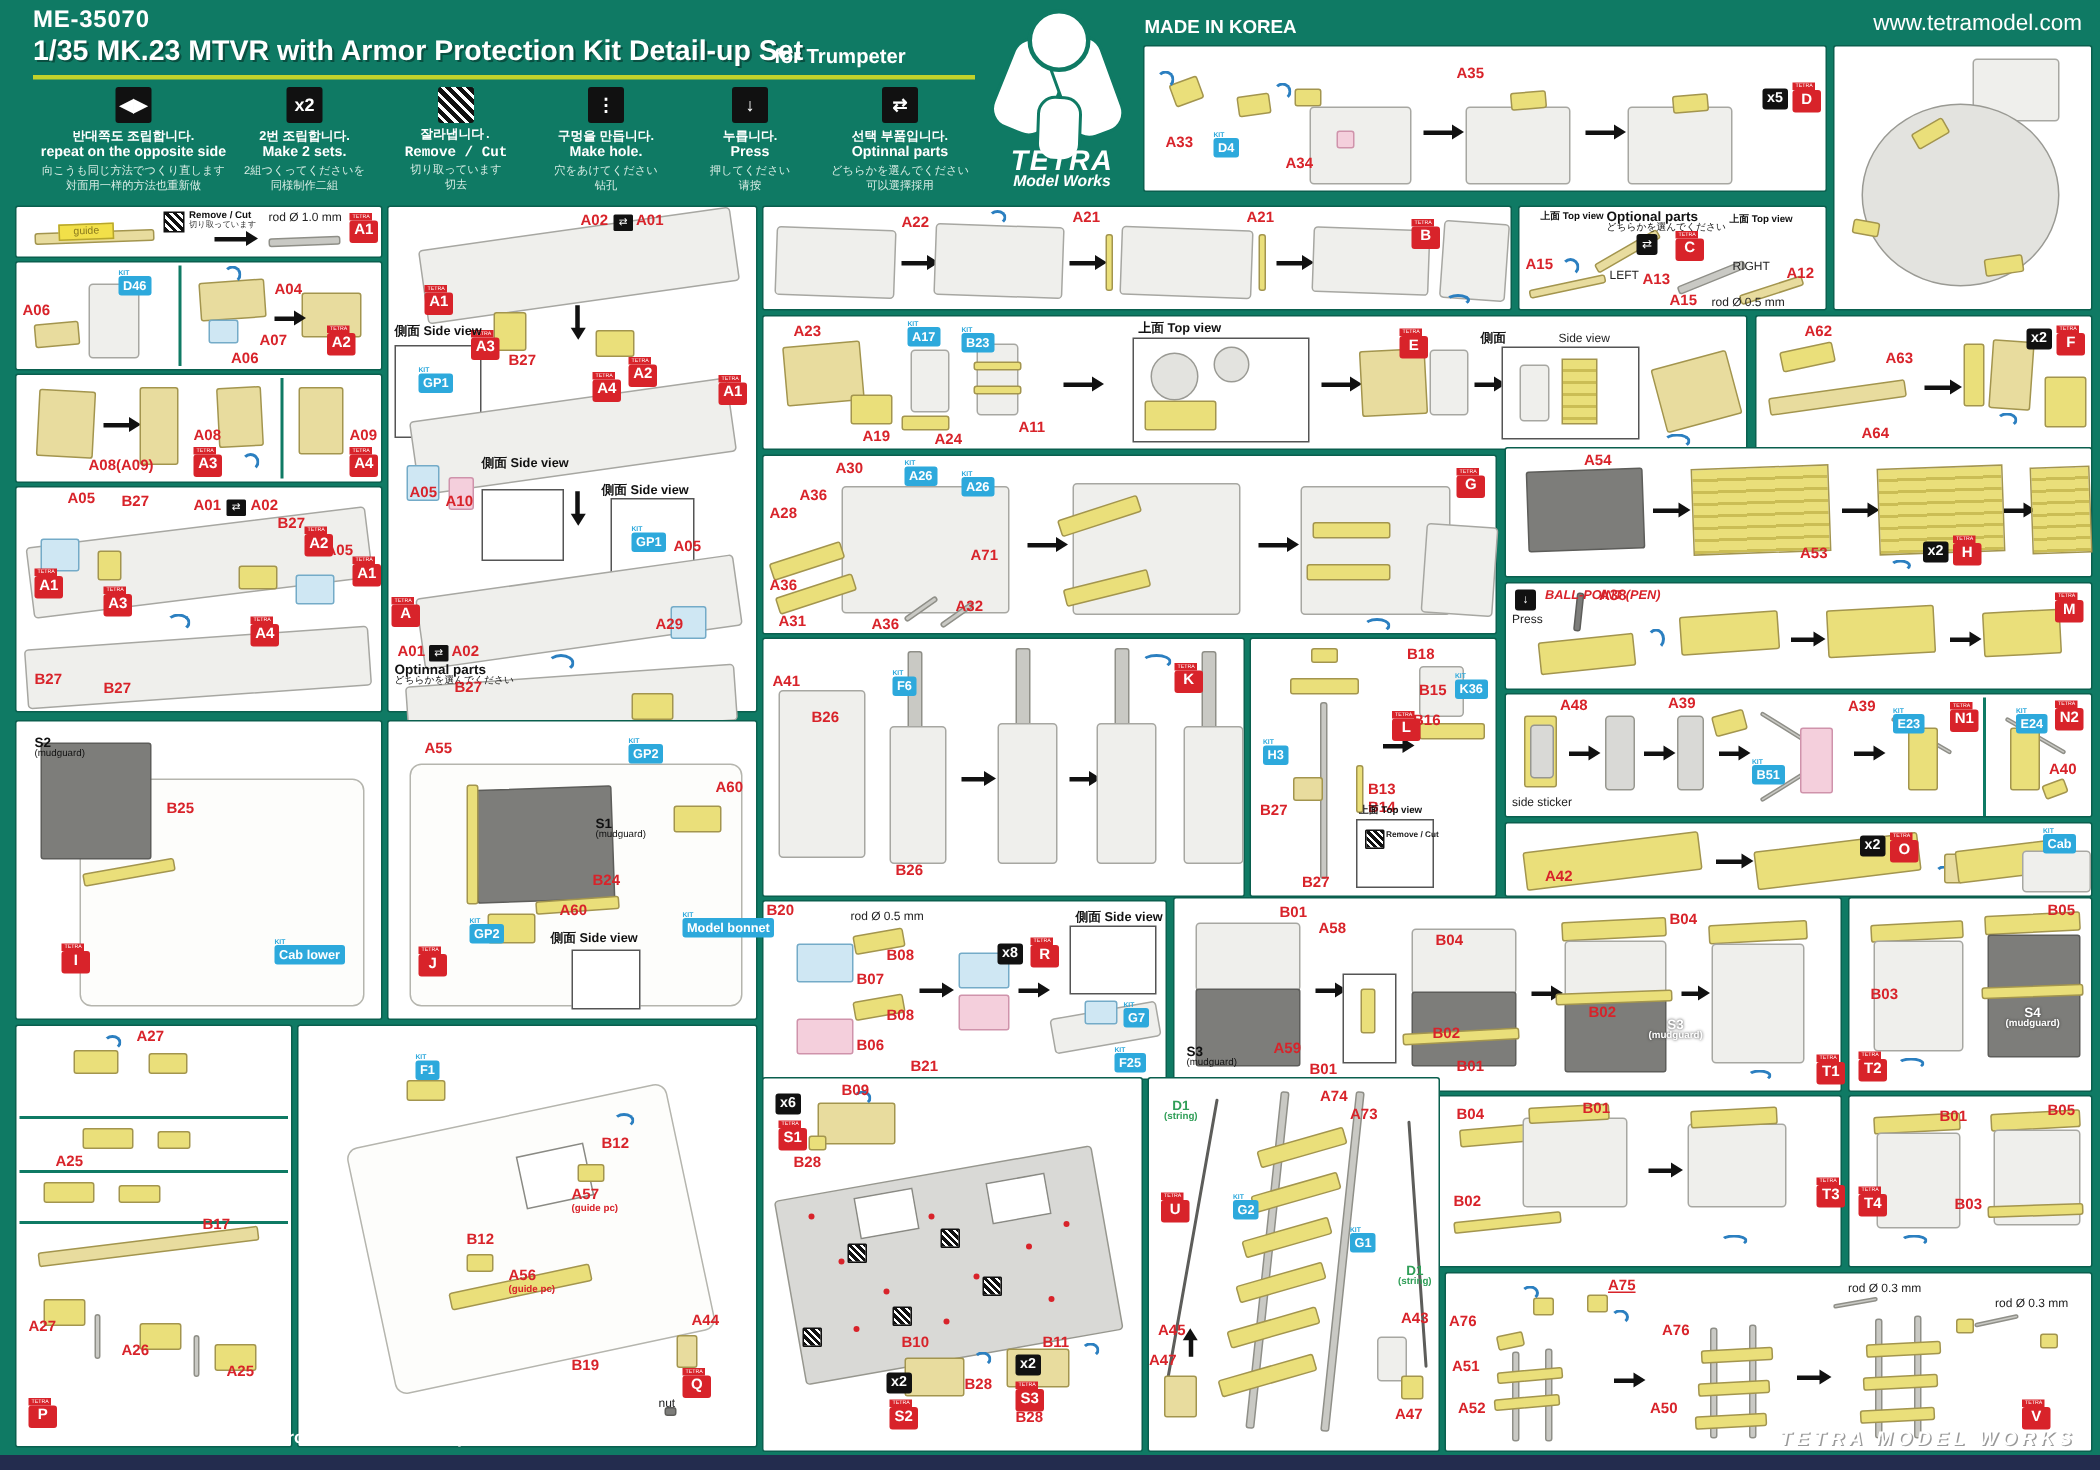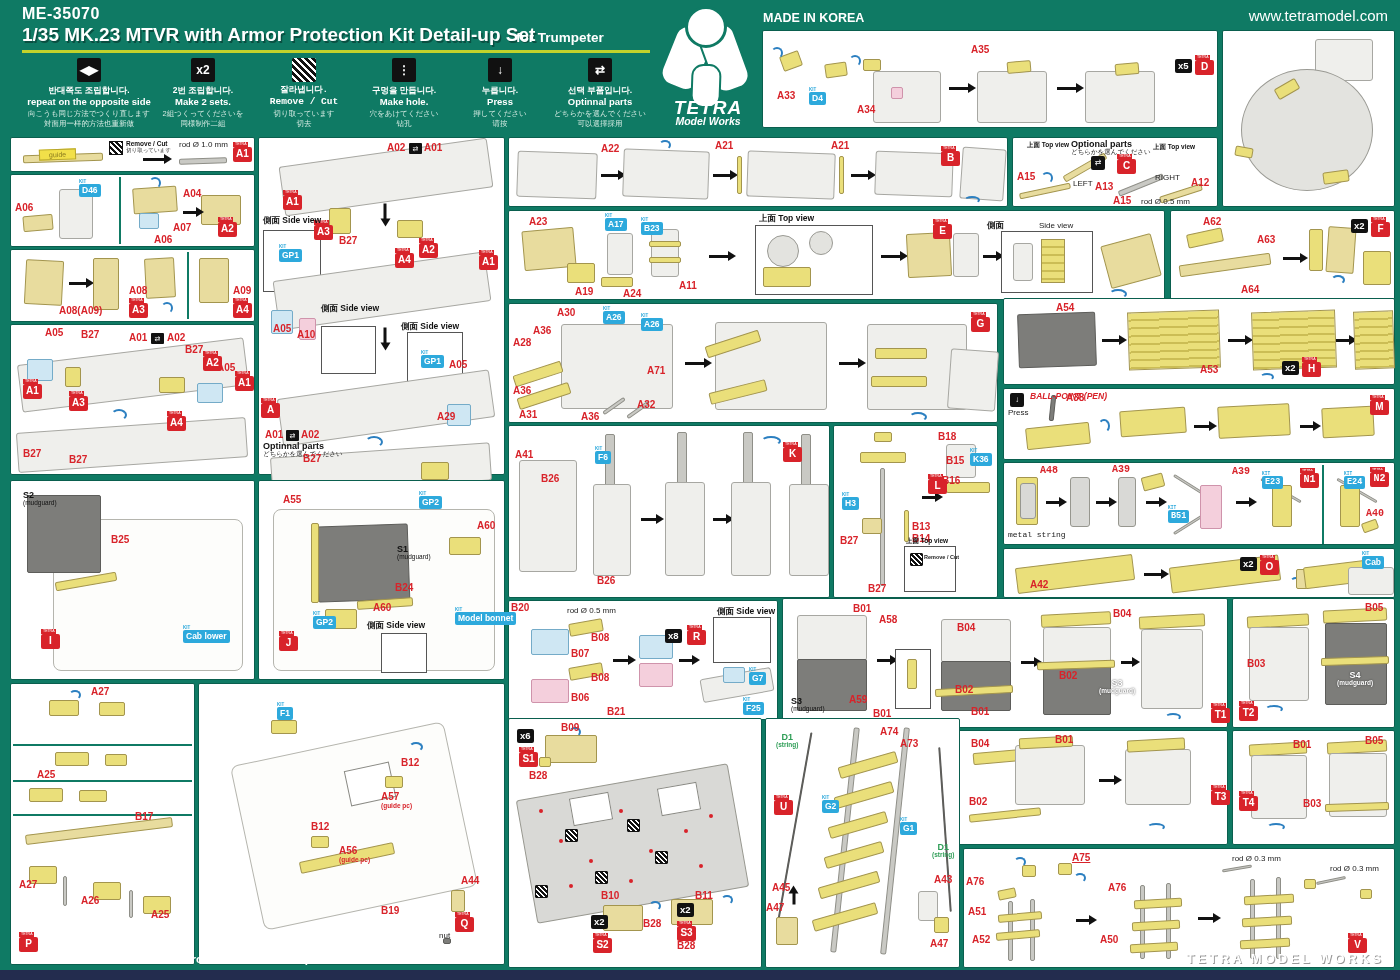--- a/index.html
+++ b/index.html
@@ -75,21 +75,21 @@
   .lb-icos{width:11px;height:11px;background:repeating-linear-gradient(45deg,#111 0 2px,#fff 2px 3.5px);border:1px solid #111;border-radius:1px;}
   .lb-mir{width:13px;height:11px;background:#111;color:#fff;font-size:7px;display:flex;align-items:center;justify-content:center;border-radius:1px;}
   .lb-guide{background:#f2e049;border:1px solid #b7a62e;color:#8a7a1e;font-size:7px;padding:1px 9px;transform:rotate(-2deg);}
   .lb-rc{display:flex;gap:3px;align-items:flex-start;}
   .lb-rc .rcico{width:12px;height:12px;background:repeating-linear-gradient(45deg,#111 0 2px,#fff 2px 4px);border:1px solid #111;}
   .lb-rc .rctxt{display:flex;flex-direction:column;}
   .lb-rc .rc1{font-size:6.5px;font-weight:bold;color:#111;}
   .lb-rc .rc2{font-size:5.5px;color:#333;}
   
   .ft-left{position:absolute;left:22px;top:953px;color:#fff;font-size:11.5px;font-weight:bold;z-index:9;}
-  .ft-right{position:absolute;right:16px;top:951px;color:#fff;font-size:13px;font-weight:bold;letter-spacing:3px;z-index:9;text-shadow:1px 1px 0 rgba(0,0,0,.4);}
+  .ft-right{position:absolute;right:16px;top:951px;color:#fff;font-size:13px;font-weight:bold;font-style:italic;letter-spacing:3px;z-index:9;text-shadow:1px 1px 0 rgba(0,0,0,.4);}
   .ft-bar{position:absolute;left:0;top:970px;width:1400px;height:10px;background:#232c4e;z-index:8;}
 </style>
 </head>
 <body>
 
 <div id="page">
   <div class="hd-code">ME-35070</div>
   <div class="hd-title">1/35 MK.23 MTVR with Armor Protection Kit Detail-up Set</div>
   <div class="hd-for">for Trumpeter</div>
   <div class="hd-line"></div>
@@ -515,21 +515,21 @@
         <div class="s s-pe2" style="left: 318px; top: 18px; width: 52px; height: 30px; transform: rotate(-3deg);"></div>
         <div class="lb lb-ico" style="left: 6px; top: 4px;">↓</div>
         <div class="lb lb-note" style="left: 4px; top: 20px;">Press</div>
         <div class="lb lb-redit" style="left: 26px; top: 3px;">BALL-POINT (PEN)</div>
         <div class="lb lb-pn" style="left: 62px; top: 4px;">A38</div>
         <div class="lb lb-chip" style="left: 366px; top: 6px;">
           <div class="tag">TETRA</div>
           <div class="bx">M</div>
         </div>
       </div>
-      <div class="panel" style="left: 1003px; top: 462px; width: 392px; height: 83px; font-family: Liberation Mono, monospace;">
+      <div class="panel" style="left: 1003px; top: 462px; width: 392px; height: 83px;">
         <div class="s s-divv" style="left: 318px; top: 2px; width: 2px; height: 79px;"></div>
         <div class="s s-pe2" style="left: 12px; top: 14px; width: 22px; height: 48px;"></div>
         <div class="s s-pl2" style="left: 16px; top: 20px; width: 16px; height: 36px;"></div>
         <div class="s s-arr" style="left: 42px; top: 38px; width: 14px; height: 3px;"></div>
         <div class="s s-pl2" style="left: 66px; top: 14px; width: 20px; height: 50px;"></div>
         <div class="s s-arr" style="left: 92px; top: 38px; width: 14px; height: 3px;"></div>
         <div class="s s-pl2" style="left: 114px; top: 14px; width: 18px; height: 50px;"></div>
         <div class="s s-pe2" style="left: 138px; top: 12px; width: 22px; height: 14px; transform: rotate(-15deg);"></div>
         <div class="s s-arr" style="left: 142px; top: 38px; width: 14px; height: 3px;"></div>
         <div class="s s-rod" style="left: 166px; top: 24px; width: 50px; height: 3px; transform: rotate(32deg);"></div>
@@ -558,21 +558,21 @@
         </div>
         <div class="lb lb-kit" style="left: 340px; top: 8px;">
           <div class="ktag">KIT</div>
           <div class="kbx">E24</div>
         </div>
         <div class="lb lb-chip" style="left: 366px; top: 4px;">
           <div class="tag">TETRA</div>
           <div class="bx">N2</div>
         </div>
         <div class="lb lb-pn" style="left: 362px; top: 46px;">A40</div>
-        <div class="lb lb-note" style="left: 4px; top: 68px;">metal string</div>
+        <div class="lb lb-note" style="left: 4px; top: 68px;">side sticker</div>
       </div>
       <div class="panel" style="left: 1003px; top: 548px; width: 392px; height: 50px;">
         <div class="s s-pe2" style="left: 12px; top: 12px; width: 118px; height: 26px; transform: rotate(-7deg);"></div>
         <div class="s s-arr" style="left: 140px; top: 24px; width: 18px; height: 3px;"></div>
         <div class="s s-pe2" style="left: 166px; top: 12px; width: 110px; height: 26px; transform: rotate(-7deg);"></div>
         <div class="s s-crv" style="left: 286px; top: 28px; width: 12px; height: 10px;"></div>
         <div class="s s-pe" style="left: 292px; top: 20px; width: 12px; height: 20px;"></div>
         <div class="s s-pe2" style="left: 300px; top: 14px; width: 72px; height: 22px; transform: rotate(-7deg);"></div>
         <div class="s s-pl" style="left: 344px; top: 18px; width: 46px; height: 28px;"></div>
         <div class="lb lb-pn" style="left: 26px; top: 3px; margin-top: 28px;">A42</div>

